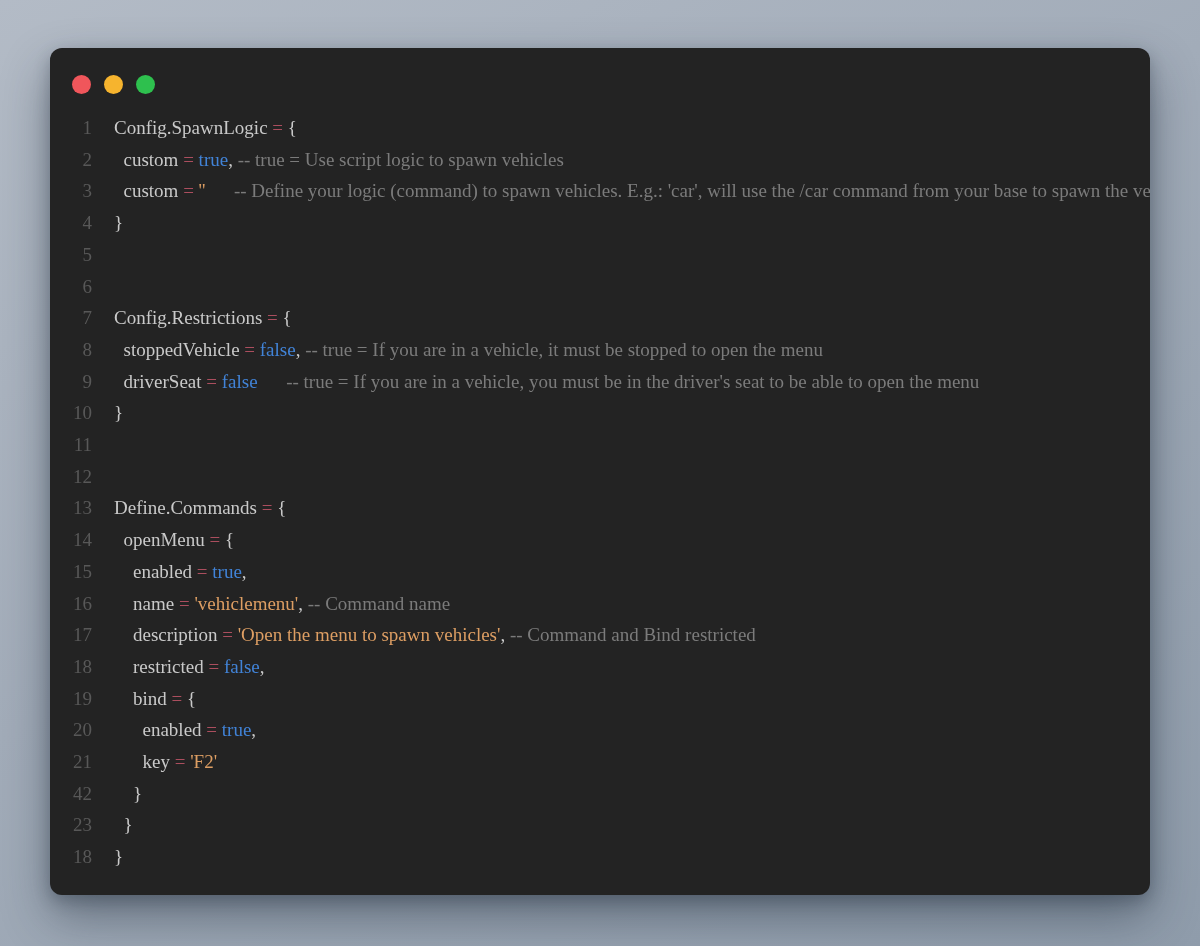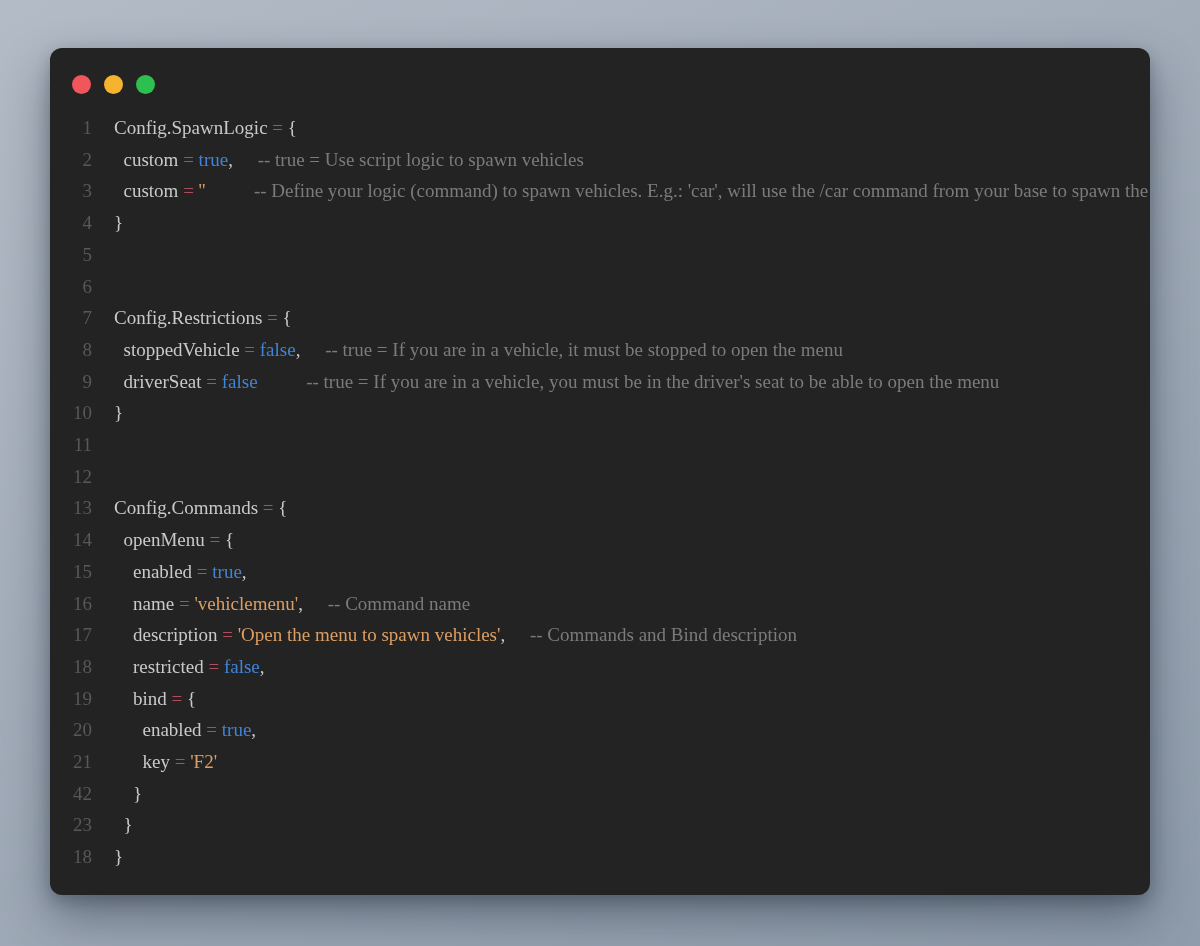--- a/index.html
+++ b/index.html
@@ -59,21 +59,21 @@
   }
   .code {
     padding-left: 22px;
     white-space: pre;
     color: var(--c-plain, #c9c9c9);
   }
   .tok-plain { color: var(--c-plain, #c9c9c9); }
   .tok-op    { color: var(--c-op, #ab4e5e); }
   .tok-bool  { color: var(--c-bool, #4183d7); }
   .tok-str   { color: var(--c-str, #dd9e63); }
-  .tok-com   { color: var(--c-com, #7b7b7b); margin-left: 20px; }
+  .tok-com   { color: var(--c-com, #7b7b7b); }
 </style>
 </head>
 <body>
 
 <div style="position:absolute; inset:0;">
   <div class="window">
     <div class="titlebar">
       <span class="light" style="background: rgb(240, 86, 91);"></span>
       <span class="light" style="background: rgb(246, 180, 46);"></span>
       <span class="light" style="background: rgb(46, 192, 78);"></span>
@@ -122,37 +122,37 @@
         <div class="line">
           <span class="num">11</span>
           <span class="code"></span>
         </div>
         <div class="line">
           <span class="num">12</span>
           <span class="code"></span>
         </div>
         <div class="line">
           <span class="num">13</span>
-          <span class="code"><span class="tok-plain">Config.Commands </span><span class="tok-op">=</span><span class="tok-plain"> {</span></span>
+          <span class="code"><span class="tok-plain">Define.Commands </span><span class="tok-op">=</span><span class="tok-plain"> {</span></span>
         </div>
         <div class="line">
           <span class="num">14</span>
           <span class="code"><span class="tok-plain">  openMenu </span><span class="tok-op">=</span><span class="tok-plain"> {</span></span>
         </div>
         <div class="line">
           <span class="num">15</span>
           <span class="code"><span class="tok-plain">    enabled </span><span class="tok-op">=</span><span class="tok-plain"> </span><span class="tok-bool">true</span><span class="tok-plain">,</span></span>
         </div>
         <div class="line">
           <span class="num">16</span>
           <span class="code"><span class="tok-plain">    name </span><span class="tok-op">=</span><span class="tok-plain"> </span><span class="tok-str">'vehiclemenu'</span><span class="tok-plain">,</span><span class="tok-com"> -- Command name</span></span>
         </div>
         <div class="line">
           <span class="num">17</span>
-          <span class="code"><span class="tok-plain">    description </span><span class="tok-op">=</span><span class="tok-plain"> </span><span class="tok-str">'Open the menu to spawn vehicles'</span><span class="tok-plain">,</span><span class="tok-com"> -- Commands and Bind description</span></span>
+          <span class="code"><span class="tok-plain">    description </span><span class="tok-op">=</span><span class="tok-plain"> </span><span class="tok-str">'Open the menu to spawn vehicles'</span><span class="tok-plain">,</span><span class="tok-com"> -- Command and Bind restricted</span></span>
         </div>
         <div class="line">
           <span class="num">18</span>
           <span class="code"><span class="tok-plain">    restricted </span><span class="tok-op">=</span><span class="tok-plain"> </span><span class="tok-bool">false</span><span class="tok-plain">,</span></span>
         </div>
         <div class="line">
           <span class="num">19</span>
           <span class="code"><span class="tok-plain">    bind </span><span class="tok-op">=</span><span class="tok-plain"> {</span></span>
         </div>
         <div class="line">

